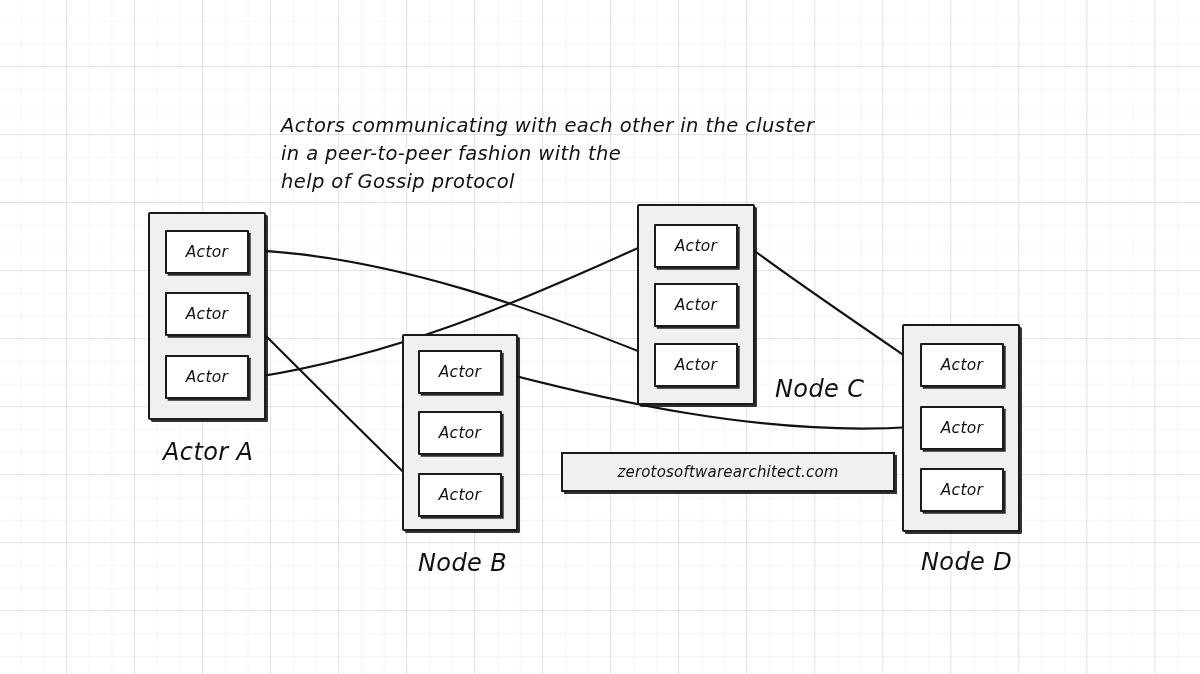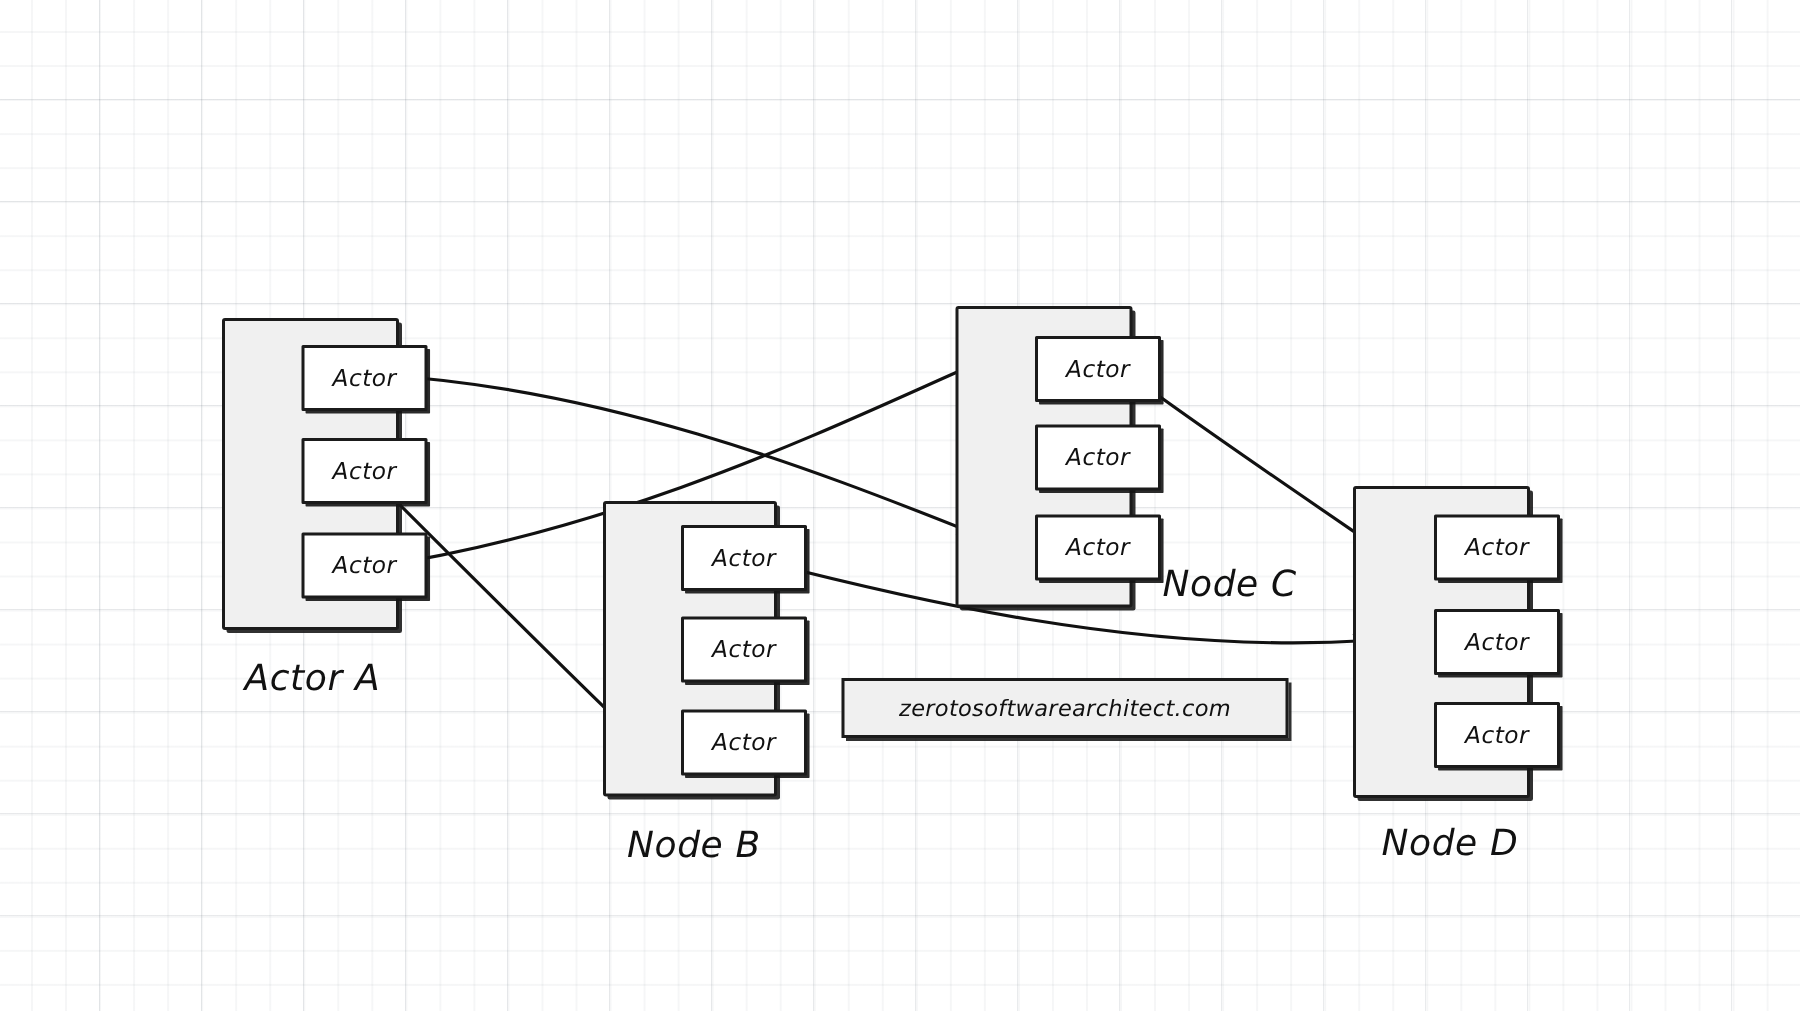--- a/index.html
+++ b/index.html
@@ -50,39 +50,38 @@
   .actor-box {
     position: absolute;
     background: #ffffff;
     border: 2.2px solid #1b1b1b;
     box-sizing: border-box;
     box-shadow: 2.2px 2.2px 0 -0.5px rgba(20,20,20,0.9);
     border-radius: 1px;
     display: flex;
     align-items: center;
     justify-content: center;
-    margin-left: 36px;
   }
   .actor-label {
     font-family: "DejaVu Sans", sans-serif;
     font-style: italic;
     font-size: 15.5px;
     color: #111111;
     letter-spacing: 0.3px;
   }
   .node-label {
     position: absolute;
     font-size: 24px;
     white-space: nowrap;
   }
   .watermark {
     position: absolute;
     left: 561px;
     top: 452px;
-    width: 298px;
+    width: 334px;
     height: 40px;
     background: #f0f0f0;
     border: 2.2px solid #1b1b1b;
     box-sizing: border-box;
     box-shadow: 2.5px 2.5px 0 -0.5px rgba(20,20,20,0.88);
     display: flex;
     align-items: center;
     justify-content: center;
   }
   .watermark-text {
@@ -99,20 +98,23 @@
     width: 1200px;
     height: 674px;
     pointer-events: none;
   }
 </style>
 </head>
 <body>
 
 <div id="canvas">
 
+  <div class="hand title-text">Actors communicating with each other in the cluster
+in a peer-to-peer fashion with the
+help of Gossip protocol</div>
 
   <svg id="arrow-layer" viewBox="0 0 1200 674">
     <defs>
       <marker id="ah" markerWidth="13" markerHeight="13" refX="10.5" refY="5.2" orient="auto" markerUnits="userSpaceOnUse">
         <path d="M0.4,0.3 L11.6,5.2 L0.8,10.4 L3.2,5.3 Z" fill="#111111"></path>
       </marker>
     </defs>
 
     <path d="M252,250 C400,258 540,312 648,355" fill="none" stroke="#111111" stroke-width="2.1" stroke-linecap="round" marker-end="url(#ah)"></path>
 

